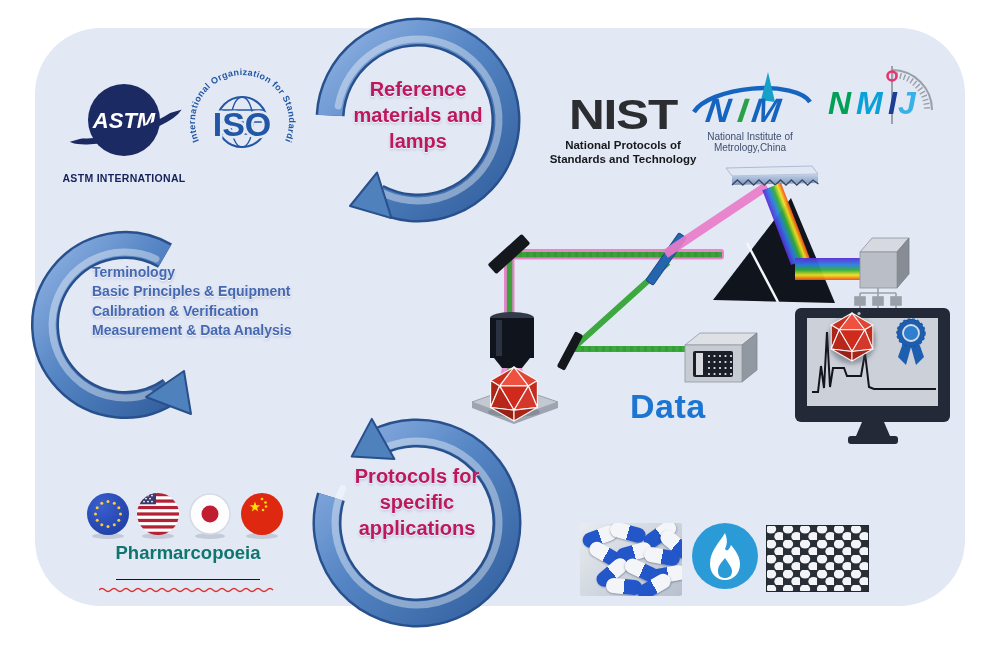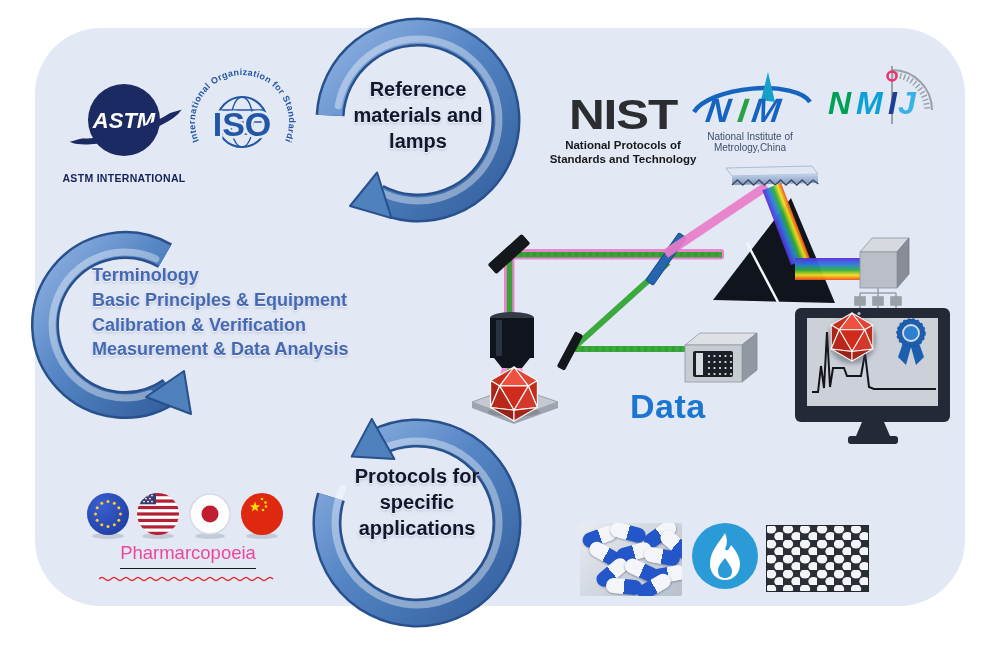--- a/index.html
+++ b/index.html
@@ -3,43 +3,43 @@
 <meta charset="utf-8">
 <style>
   html,body{margin:0;padding:0;background:#fff;}
   .stage{position:relative;width:987px;height:649px;background:#ffffff;overflow:hidden;
          font-family:"Liberation Sans",sans-serif;}
   .panel{position:absolute;left:35px;top:28px;width:930px;height:578px;border-radius:66px;
          background:#e3e8f5;}
   .abs{position:absolute;}
   svg text{font-family:"Liberation Sans",sans-serif;}
 
-  .cycle-label{font-weight:bold;color:#0f172a;text-align:center;line-height:1.3;
+  .cycle-label{font-weight:bold;color:#be185d;text-align:center;line-height:1.3;
     text-shadow:0 1px 0 rgba(255,255,255,.85),0 2px 3px rgba(50,70,130,.25);}
   .ref-label{left:332px;top:76px;width:172px;font-size:20px;}
   .prot-label{left:338px;top:463px;width:158px;font-size:20px;}
 
   .topics{left:92px;top:263px;width:345px;}
-  .topics .topic{font-size:18px;font-weight:bold;color:#4468b1;line-height:1.38;
+  .topics .topic{font-size:14px;font-weight:bold;color:#4468b1;line-height:1.38;
     text-shadow:0 1px 0 rgba(255,255,255,.85),0 2px 3px rgba(50,70,130,.25);}
 
   .raman-label{left:630px;top:387px;font-size:34px;font-weight:bold;color:#1b75d1;letter-spacing:.5px;}
 
   .org{text-align:center;}
   .astm-name{font-size:10.5px;font-weight:bold;color:#14215a;letter-spacing:.3px;margin-top:2px;}
   .nist-mono{font-size:42px;font-weight:bold;color:#2b2d31;transform:scaleX(1.18);transform-origin:center;
              letter-spacing:-1px;line-height:1;}
   .nist-name{font-size:11.5px;font-weight:bold;color:#17181c;line-height:1.2;margin-top:3px;}
   .nim-cn{font-size:15px;font-weight:bold;color:#1565c0;letter-spacing:1px;margin-top:-2px;}
   .nim-en{font-size:10px;color:#3d4f6e;margin-top:1px;}
   .nmij-name{font-size:11px;font-weight:bold;color:#15161a;line-height:1.15;margin-top:1px;}
 
   .pharma-wrap{left:88px;top:542px;width:200px;text-align:center;}
-  .pharma{display:inline-block;font-size:18.5px;font-weight:normal;color:#ec4899;
-          border-bottom:1.5px solid #15161a;padding-bottom:4px;}
+  .pharma{display:inline-block;font-size:18.5px;font-weight:bold;color:#0f766e;
+          border-bottom:1.5px solid #15161a;padding-bottom:15px;}
 
   .capsules{left:580px;top:523px;width:102px;height:73px;overflow:hidden;border-radius:2px;
             background:linear-gradient(135deg,#e9ecf1,#b7c0cd);}
   .cap{position:absolute;width:36px;height:15px;border-radius:8px;box-shadow:0 1px 2px rgba(20,30,60,.35);}
   .capA{background:linear-gradient(90deg,#2356c8 0 50%,#f3f5f9 50% 100%);}
   .capB{background:linear-gradient(90deg,#f3f5f9 0 50%,#2356c8 50% 100%);}
 </style>
 </head>
 <body>
 

